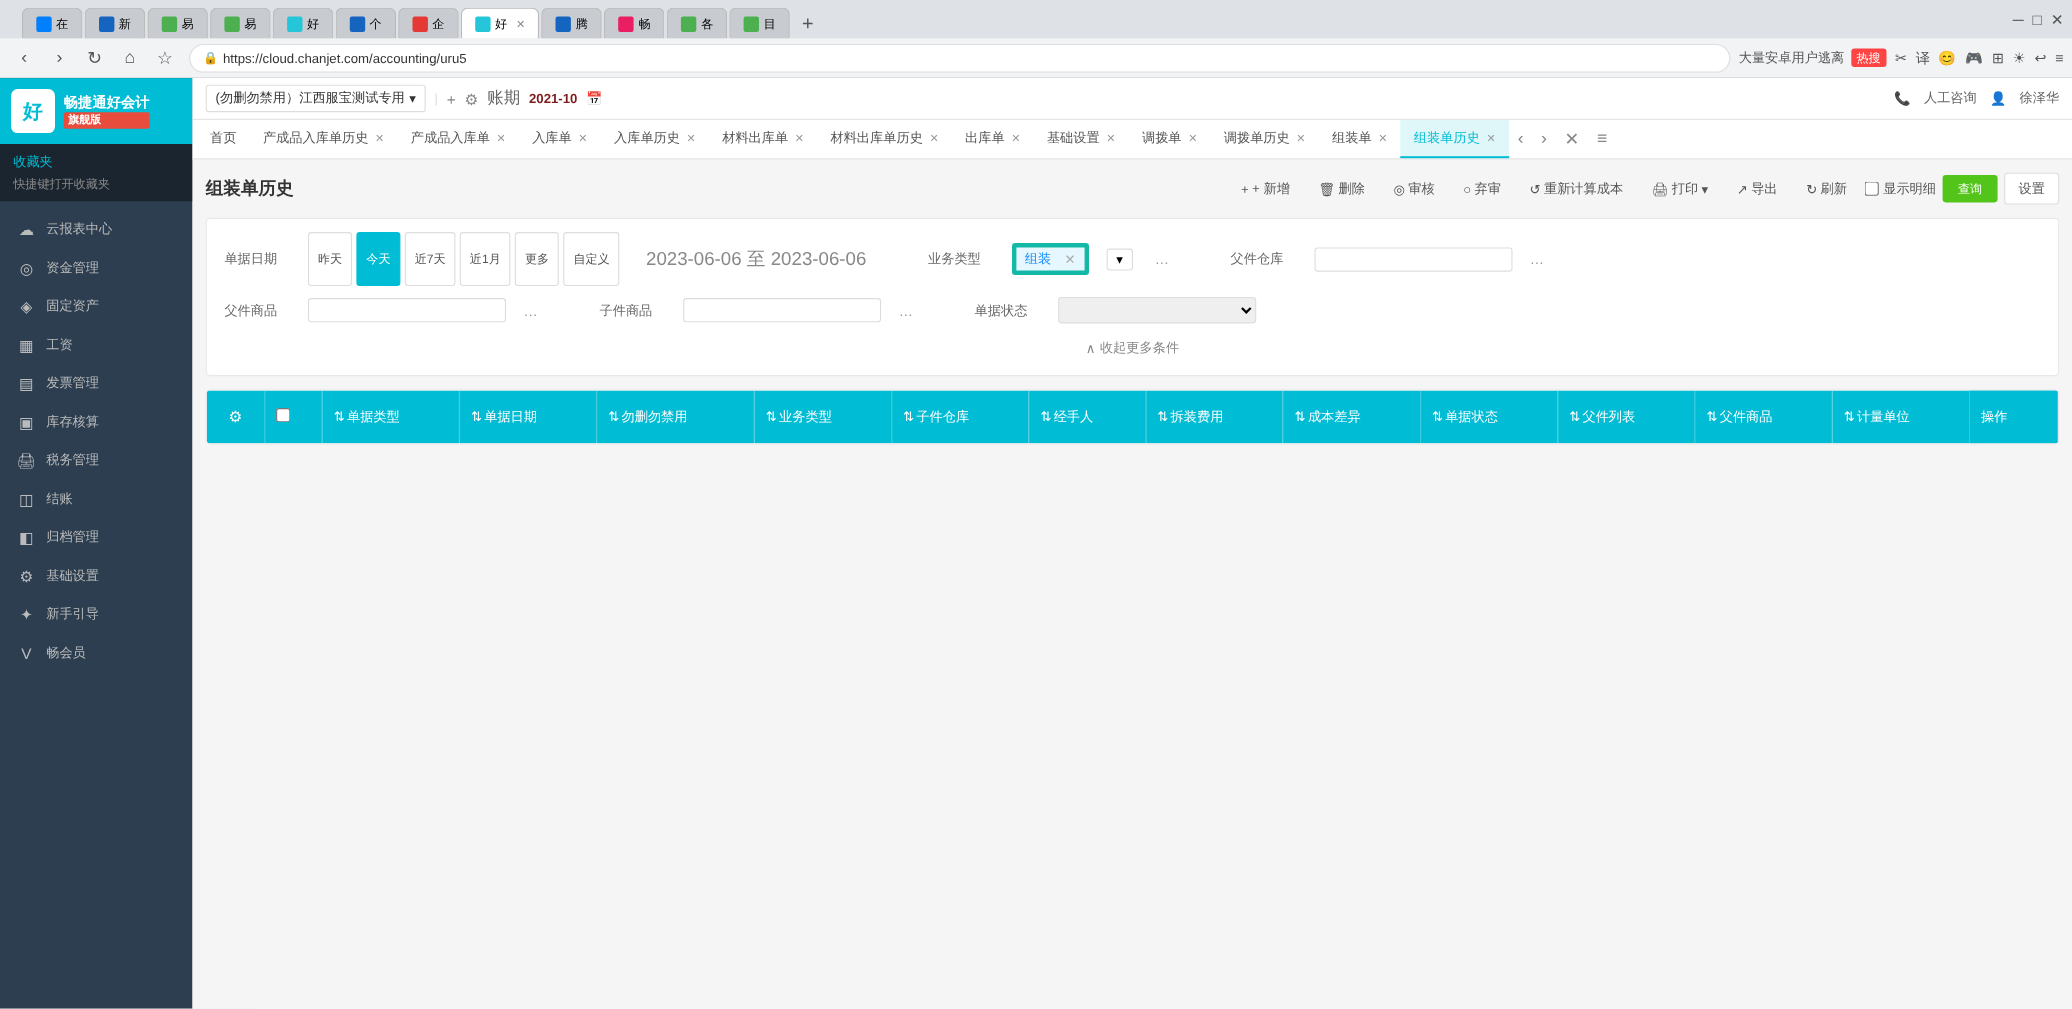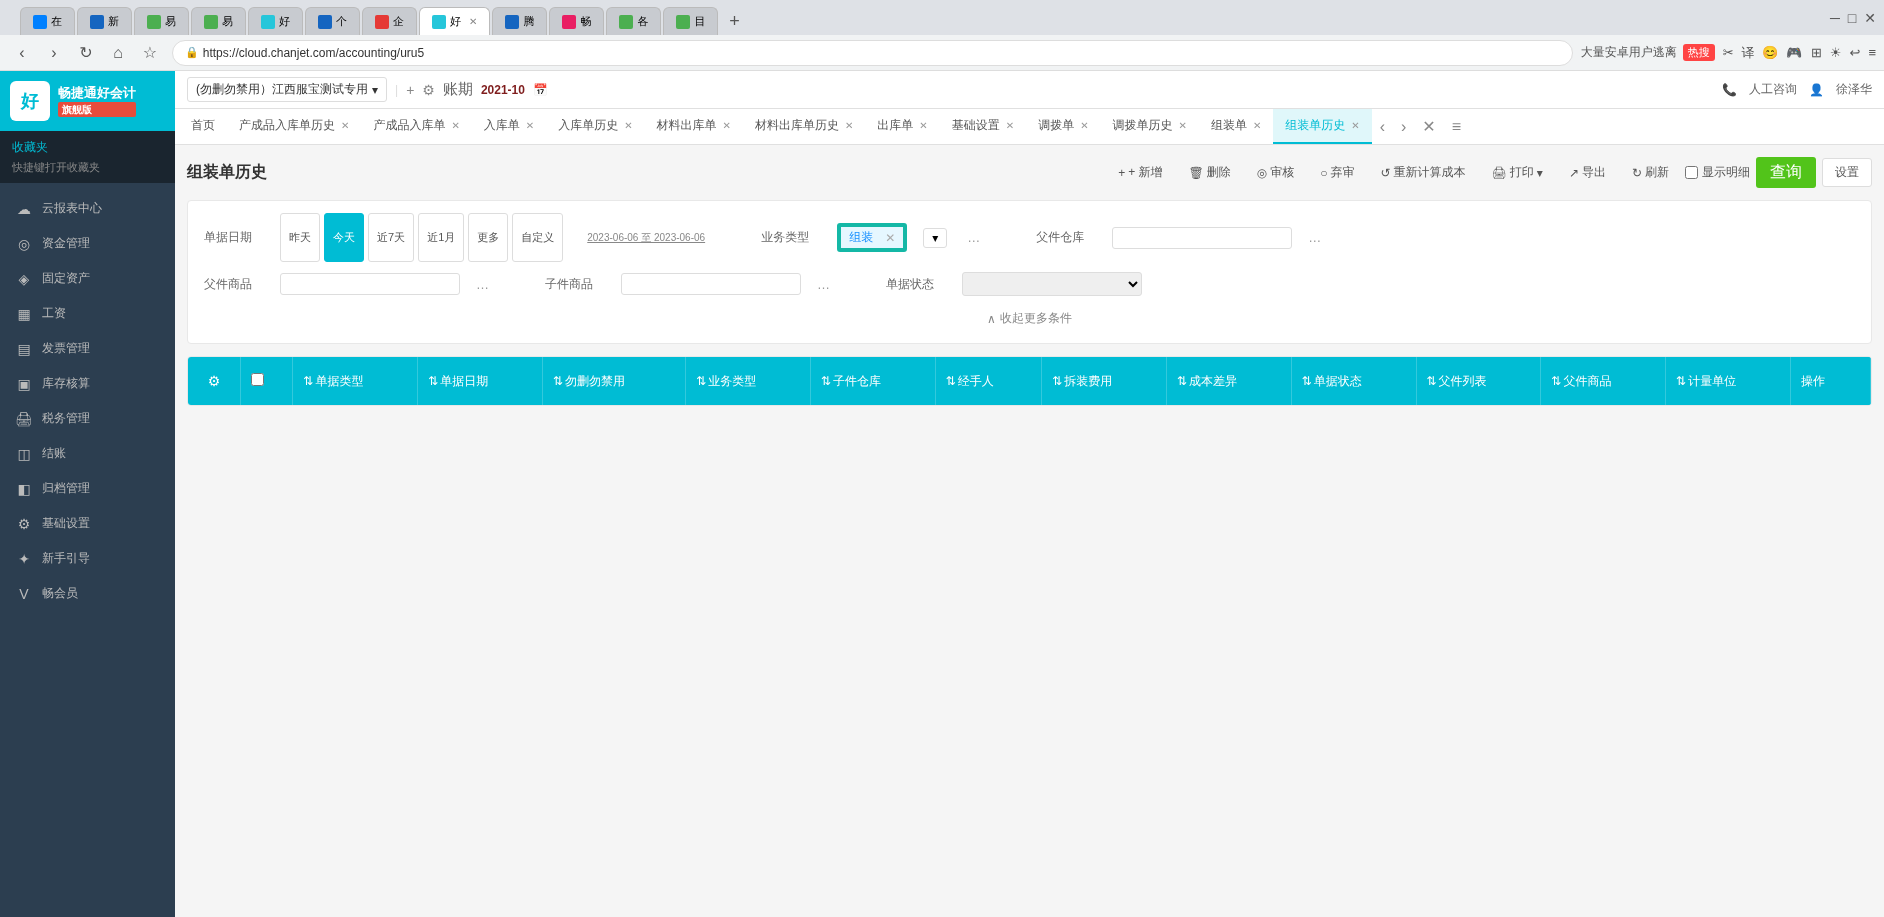--- a/index.html
+++ b/index.html
@@ -57,31 +57,31 @@
     .tab-nav-btn { padding: 4px 8px; color: #888; cursor: pointer; font-size: 16px; }
 
     
     .page-body { flex: 1; overflow-y: auto; padding: 12px; }
 
     
     .page-header { display: flex; align-items: center; justify-content: space-between; margin-bottom: 12px; }
     .page-title { font-size: 16px; font-weight: bold; color: #333; }
     .toolbar { display: flex; align-items: center; gap: 6px; }
     .toolbar-btn { display: flex; align-items: center; gap: 3px; padding: 5px 10px; border: none; background: none; cursor: pointer; color: #555; font-size: 12px; }
-    .btn-primary { background: #52c41a; color: #fff; border-radius: 3px; padding: 5px 14px; border: none; cursor: pointer; font-size: 16px; }
+    .btn-primary { background: #52c41a; color: #fff; border-radius: 3px; padding: 5px 14px; border: none; cursor: pointer; font-size: 11px; }
     .btn-settings { background: #fff; color: #555; border: 1px solid #ddd; border-radius: 3px; padding: 5px 12px; cursor: pointer; font-size: 12px; }
 
     
     .filter-area { background: #fff; border-radius: 4px; padding: 12px 16px; margin-bottom: 12px; border: 1px solid #e8e8e8; }
     .filter-row { display: flex; align-items: center; gap: 16px; margin-bottom: 10px; }
     .filter-label { color: #666; font-size: 12px; white-space: nowrap; width: 60px; }
     .date-btns { display: flex; align-items: center; gap: 4px; }
     .date-btn { padding: 16px 8px; border: 1px solid #ddd; background: #fff; border-radius: 3px; cursor: pointer; font-size: 11px; color: #555; }
     .date-btn.active { background: #00bcd4; color: #fff; border-color: #00bcd4; }
-    .date-range { font-size: 10px; color: #888; margin-left: 8px; text-decoration: underline; }
+    .date-range { font-size: 17px; color: #888; margin-left: 8px; }
     .filter-tag { background: #e6f7ff; border: 4px solid #14b8a6; border-radius: 3px; padding: 2px 8px; font-size: 12px; color: #1890ff; display: flex; align-items: center; gap: 12px; }
     .filter-tag-close { cursor: pointer; color: #aaa; }
     .filter-input { border: 1px solid #ddd; border-radius: 3px; padding: 3px 8px; font-size: 12px; width: 180px; }
     .collapse-btn { display: flex; align-items: center; gap: 4px; color: #888; font-size: 12px; cursor: pointer; text-align: center; padding: 4px 0; justify-content: center; }
 
     
     .data-table { width: 100%; border-collapse: collapse; background: #fff; }
     .table-header-row { background: #00bcd4; color: #fff; }
     .table-header-row th { padding: 8px 10px; font-size: 12px; font-weight: normal; white-space: nowrap; border-right: 1px solid rgba(255,255,255,0.2); text-align: left; cursor: pointer; }
     .table-header-row th:first-child { width: 36px; text-align: center; }

